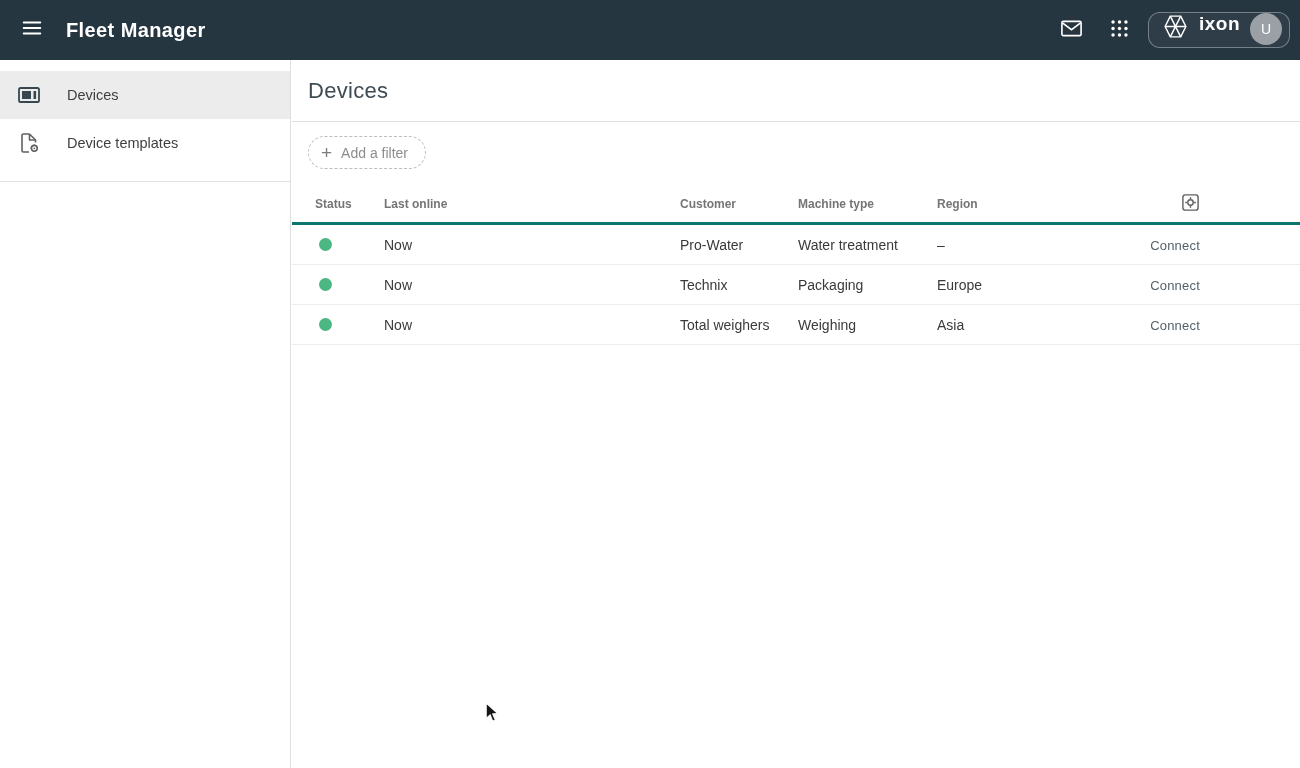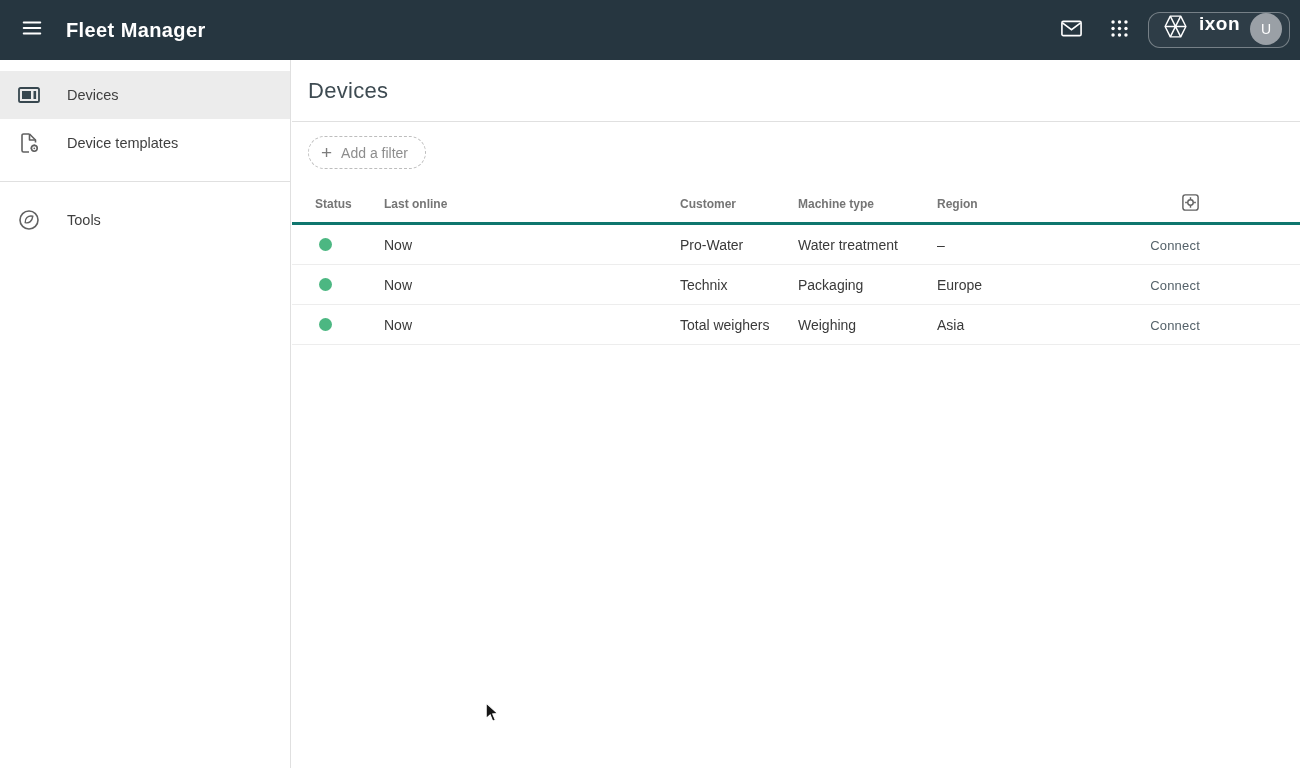--- a/index.html
+++ b/index.html
@@ -200,29 +200,20 @@
         <circle cx="17.3" cy="17.3" r="2.9"></circle>
         <circle cx="17.3" cy="17.3" r="0.9" fill="#616161" stroke="none"></circle>
         <path d="M17.3 13.6v1 M17.3 20v1 M13.6 17.3h1 M20 17.3h1" stroke-width="1.4"></path>
       </svg>
     </span>
     <span>Device templates</span>
   </div>
 
   <div class="side-divider"></div>
 
-  <div class="side-item">
-    <span class="side-icon">
-      <svg width="24" height="24" viewBox="0 0 24 24" fill="none" stroke="#616161" stroke-width="1.6">
-        <circle cx="12" cy="12" r="9"></circle>
-        <path d="M8.2 14.6 c-0.4 -4.2 2.6 -7.4 7.6 -6.4 -0.6 5 -3.6 7.4 -7.6 6.4 Z" stroke-width="1.4"></path>
-      </svg>
-    </span>
-    <span>Tools</span>
-  </div>
 </nav>
 
 <main class="main">
   <div class="page-header">
     <h1 class="page-title">Devices</h1>
   </div>
 
   <div class="filter-bar">
     <button class="filter-chip">
       <span class="plus-glyph">+</span>

